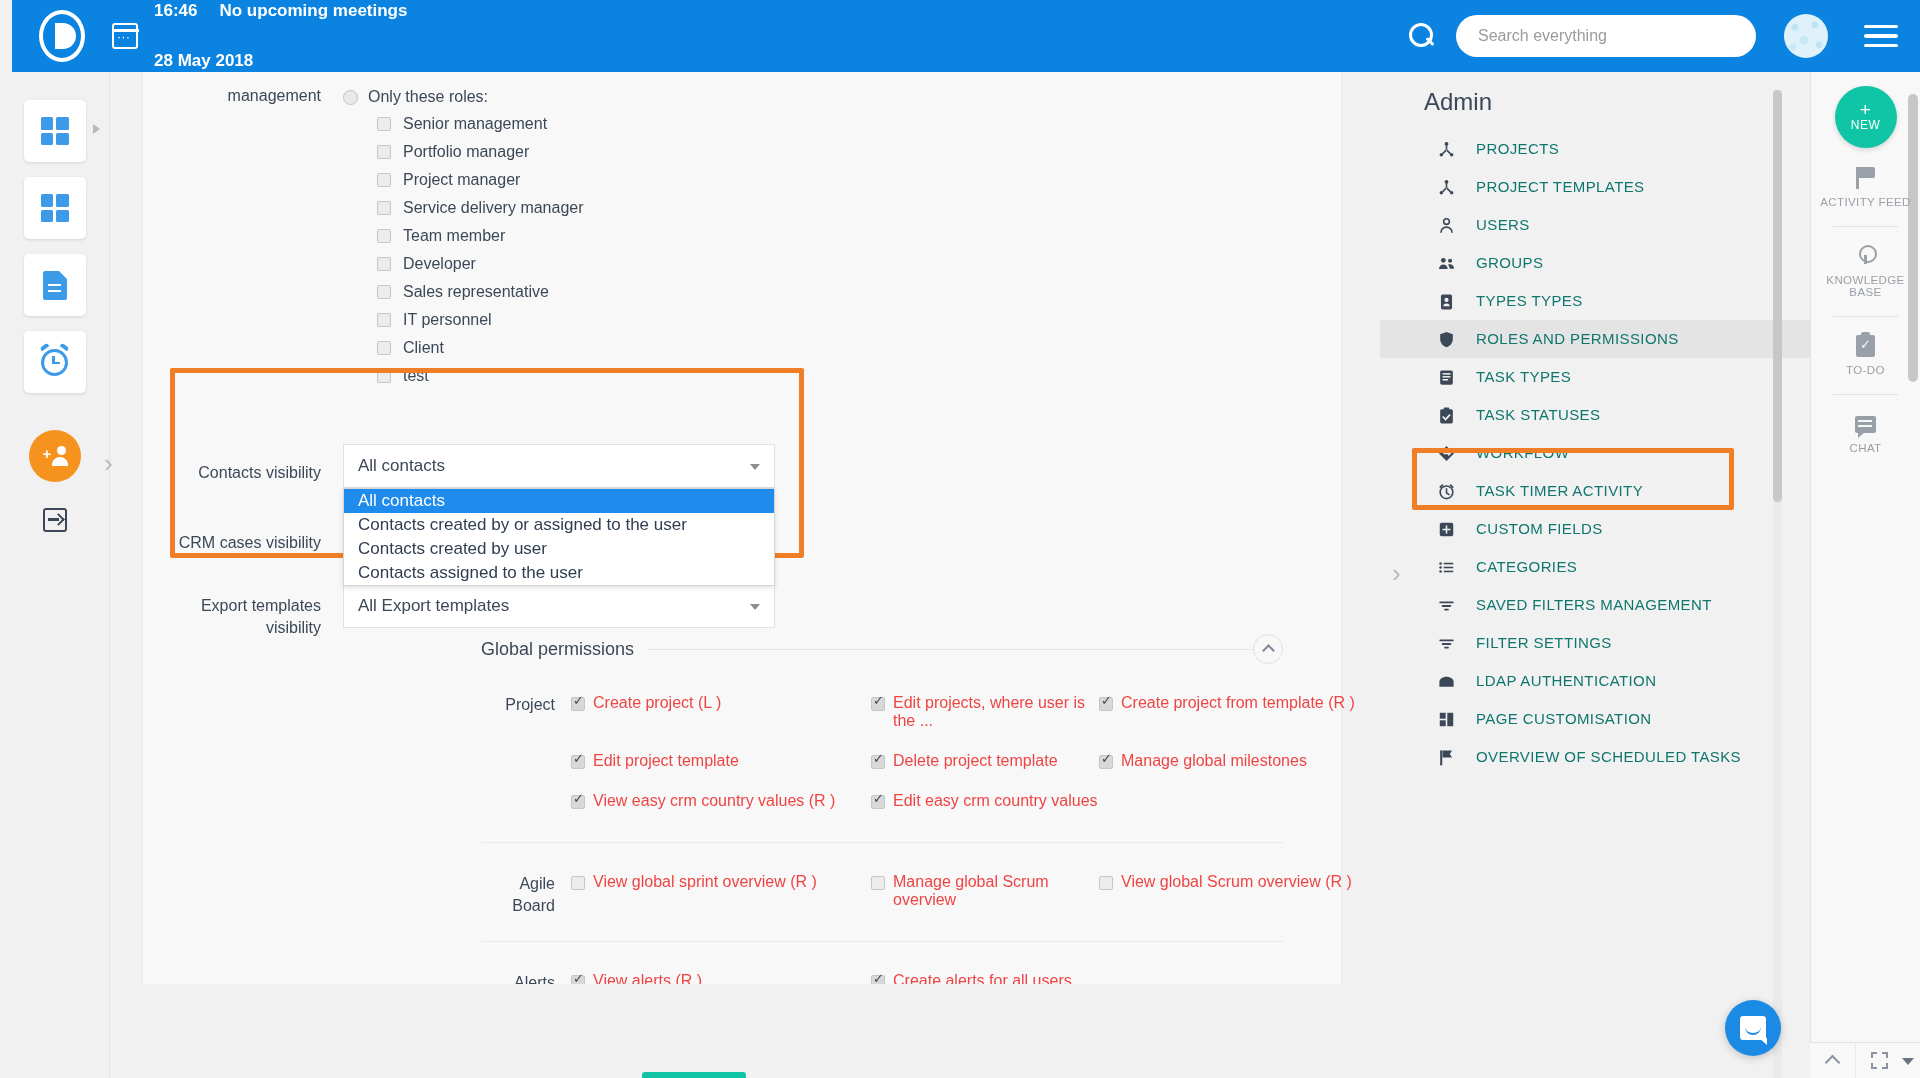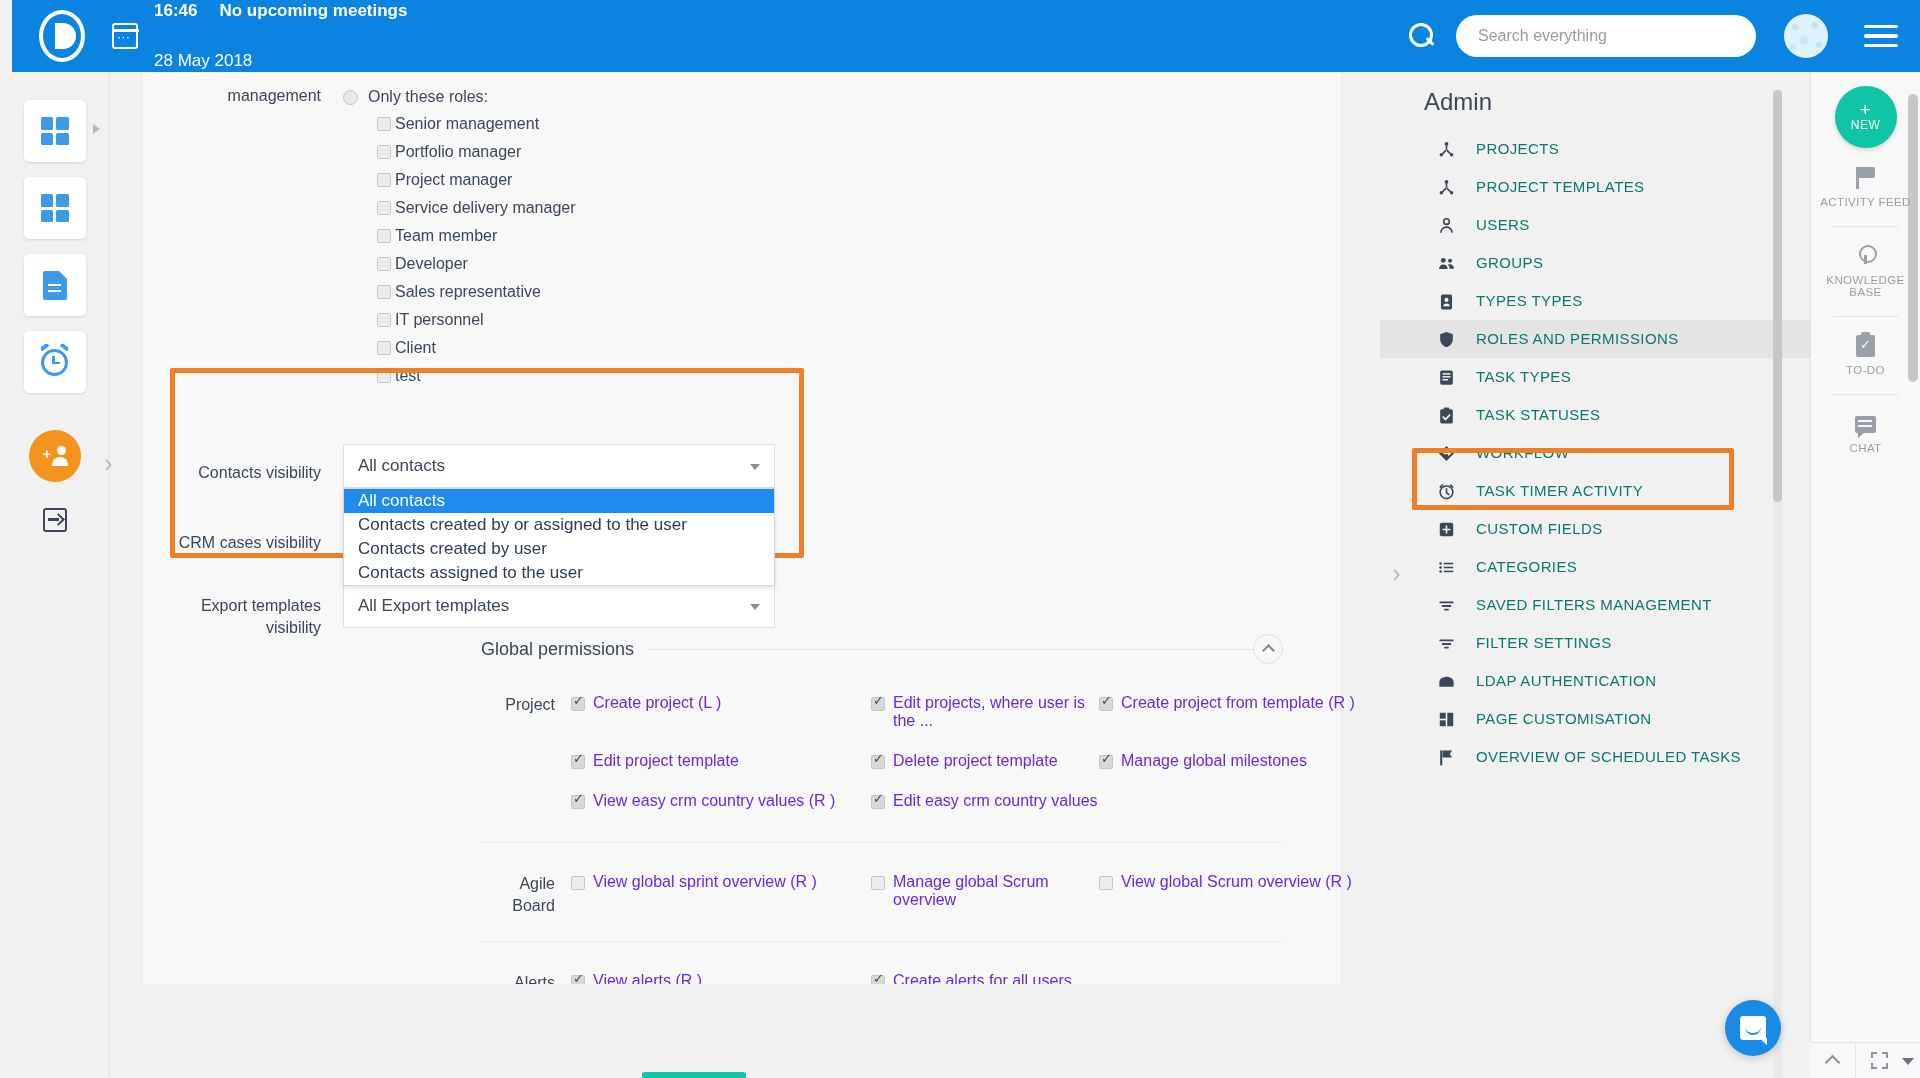--- a/index.html
+++ b/index.html
@@ -37,21 +37,21 @@
   }
   .cal-icon::before {
     content: ""; position: absolute; top: 4px; left: -2.5px; right: -2.5px; height: 3px; background: #fff;
   }
   .cal-icon::after {
     content: "···"; position: absolute; top: 5px; left: 3px; color: #fff; font-size: 13px; line-height: 14px; letter-spacing: 0px;
   }
   .meet-block { display: flex; align-items: center; }
   .meet-text { color: #fff; font-size: 17px; line-height: 26px; }
   .meet-row1 { display: flex; gap: 22px; font-weight: bold; }
-  .meet-row2 { font-weight: normal; margin-top: 24px; }
+  .meet-row2 { font-weight: bold; margin-top: 24px; }
   .topbar-spacer { flex: 1; }
   .search-icon-btn {
     width: 34px; height: 34px; margin-right: 18px; position: relative; cursor: pointer;
   }
   .search-icon-btn::before {
     content: ""; position: absolute; left: 5px; top: 4px; width: 18px; height: 18px;
     border: 3px solid #fff; border-radius: 50%;
   }
   .search-icon-btn::after {
     content: ""; position: absolute; left: 21px; top: 21px; width: 10px; height: 3px;
@@ -133,21 +133,21 @@
     width: 200px; text-align: right; padding-right: 22px; font-size: 16px; color: #3c4858;
     line-height: 27px;
   }
   .radio-row { display: flex; align-items: center; gap: 10px; padding-top: 6px; }
   .radio-dot {
     width: 15px; height: 15px; border-radius: 50%; border: 1px solid #c2c2c2;
     background: #e9e9e9; flex: none;
   }
   .radio-label { font-size: 16px; color: #3c4858; }
   .role-list { padding-left: 34px; padding-top: 4px; }
-  .role-item { display: flex; align-items: center; gap: 4px; height: 28px; }
+  .role-item { display: flex; align-items: center; gap: 12px; height: 28px; }
   .cb {
     width: 14px; height: 14px; border: 1px solid #c6c6c6; border-radius: 2px;
     background: #ececec; flex: none; position: relative;
   }
   .cb.checked { background: #d8d8d8; }
   .cb.checked::after {
     content: "✓"; position: absolute; left: 1px; top: -4px; font-size: 13px; color: #3c4858; line-height: 14px;
   }
   .role-label { font-size: 16px; color: #3c4858; }
 
@@ -188,21 +188,21 @@
   .gp-line { flex: 1; height: 1px; background: #e6e6e6; }
   .gp-collapse {
     width: 30px; height: 30px; border-radius: 50%; border: 1px solid #e0e0e0; background: #f8f8f8;
     margin-left: -4px; display: flex; align-items: center; justify-content: center; cursor: pointer;
   }
   .chev-up { width: 9px; height: 9px; border-top: 2.5px solid #7d8694; border-right: 2.5px solid #7d8694; transform: rotate(-45deg); margin-top: 3px; }
   .perm-group { display: flex; padding-left: 338px; margin-top: 30px; }
   .perm-group-label { width: 90px; text-align: right; padding-right: 16px; font-size: 16px; color: #3c4858; line-height: 22px; flex: none; }
   .perm-cols { flex: 1; }
   .perm-line { display: flex; margin-bottom: 22px; }
-  .perm-item { display: flex; align-items: flex-start; gap: 8px; font-size: 16px; color: #6d28d9; }
+  .perm-item { display: flex; align-items: flex-start; gap: 8px; font-size: 16px; color: #ef4444; }
   .perm-item .cb { margin-top: 3px; }
   .perm-sep { height: 1px; background: #e9e9e9; margin: 10px 60px 0 338px; }
 
   
   .save-area { position: absolute; top: 912px; left: 0; width: 1200px; height: 166px; background: #f1f1f1; }
   .save-btn {
     position: absolute; left: 500px; top: 88px; width: 104px; height: 50px;
     background: #0fc5a5; color: #fff; border: none; border-radius: 3px;
     font-size: 17px; font-family: "Liberation Sans", sans-serif; letter-spacing: .5px; cursor: pointer;
   }

